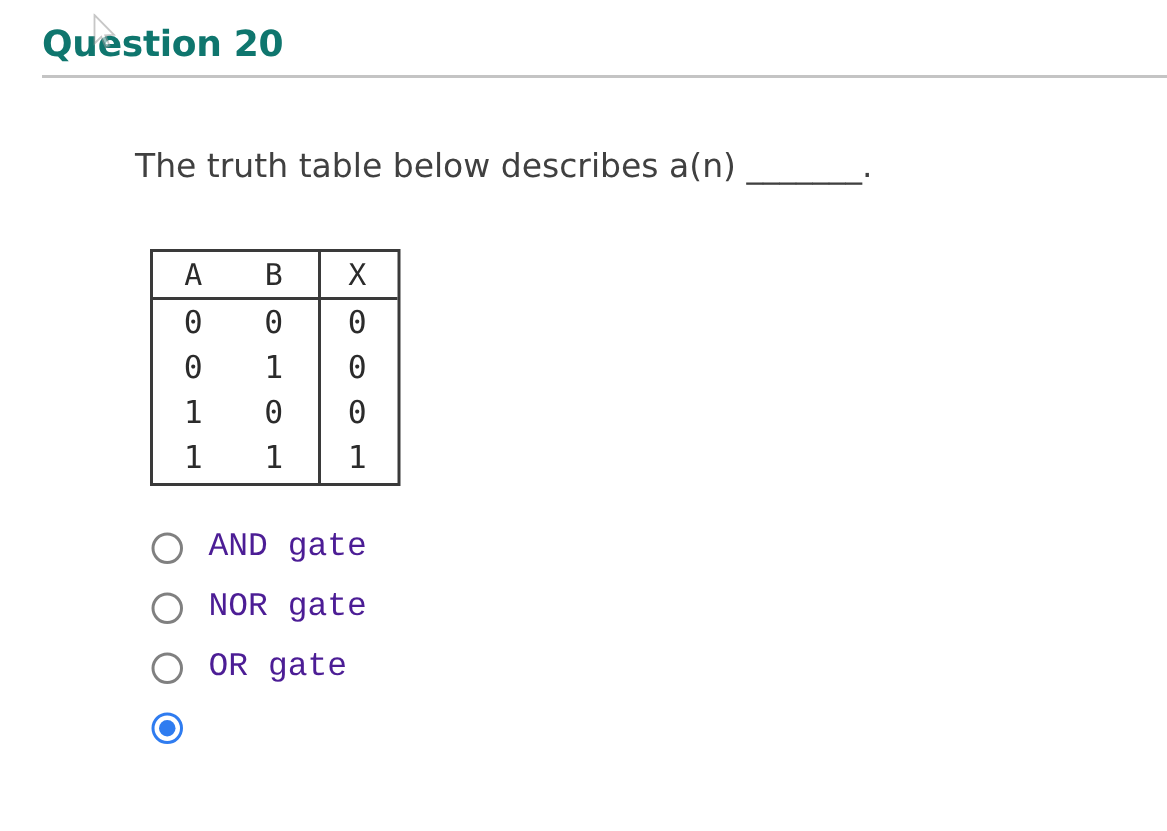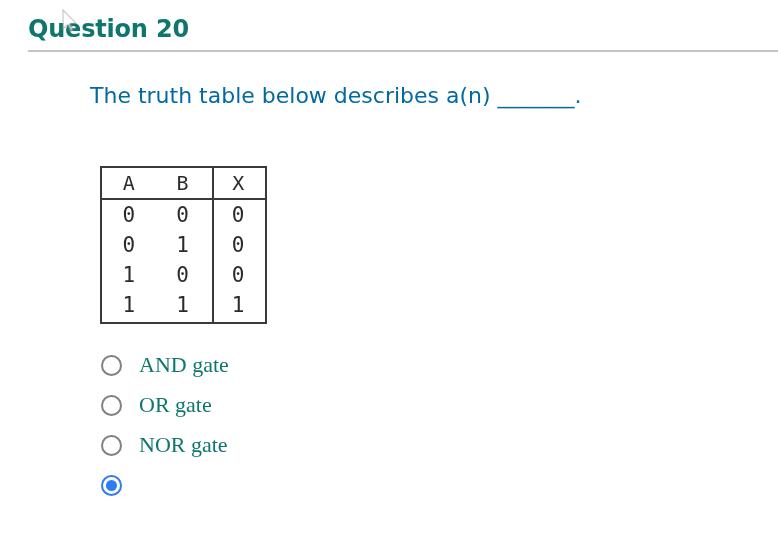--- a/index.html
+++ b/index.html
@@ -47,25 +47,25 @@
     width: 16px;
     height: 26px;
     pointer-events: none;
     opacity: 0.55;
   }
 
   
   .prompt {
     position: absolute;
     left: 90px;
-    top: 81px;
+    top: 97px;
     font-family: "DejaVu Sans", sans-serif;
     font-size: 22px;
     line-height: 30px;
-    color: #0369a1;
+    color: #404040;
     white-space: nowrap;
   }
 
   
   .truth-table {
     position: absolute;
     left: 100px;
     top: 166px;
     width: 167px;
     height: 158px;
@@ -142,24 +142,24 @@
     position: absolute;
     left: 3px;
     top: 3px;
     width: 11px;
     height: 11px;
     border-radius: 50%;
     background: #2f7cf0;
   }
   .option-label {
     margin-left: 17px;
-    font-family: Liberation Serif, serif;
+    font-family: Liberation Mono, monospace;
     font-size: 22px;
     line-height: 26px;
-    color: #0f766e;
+    color: #4c1d95;
     white-space: nowrap;
   }
 </style>
 </head>
 <body>
 
 <div class="q-header">Question 20</div>
 
 <div class="q-rule"></div>
 
@@ -209,25 +209,25 @@
 
 <div class="options">
 
   <div class="option">
     <span class="radio"></span>
     <span class="option-label">AND gate</span>
   </div>
 
   <div class="option">
     <span class="radio"></span>
+    <span class="option-label">NOR gate</span>
+  </div>
+
+  <div class="option">
+    <span class="radio"></span>
     <span class="option-label">OR gate</span>
   </div>
 
   <div class="option">
-    <span class="radio"></span>
-    <span class="option-label">NOR gate</span>
-  </div>
-
-  <div class="option">
     <span class="radio checked"></span>
   </div>
 
 </div>
 
 </body></html>

